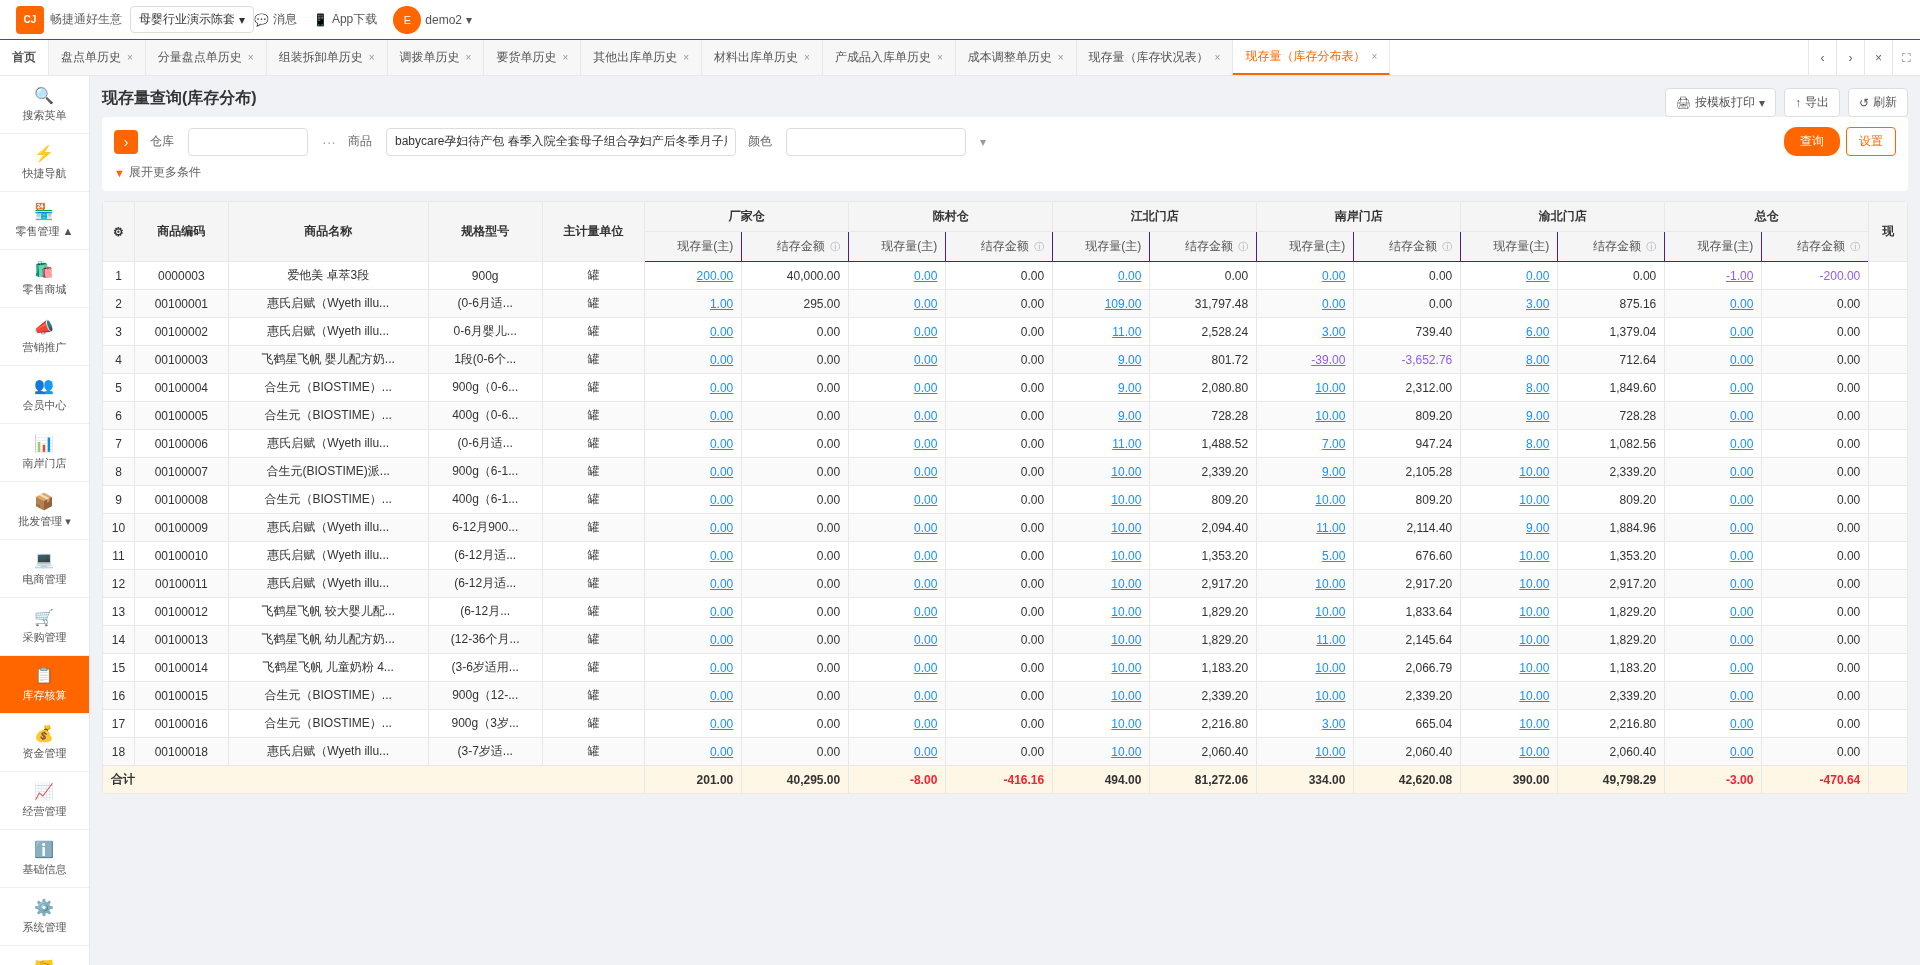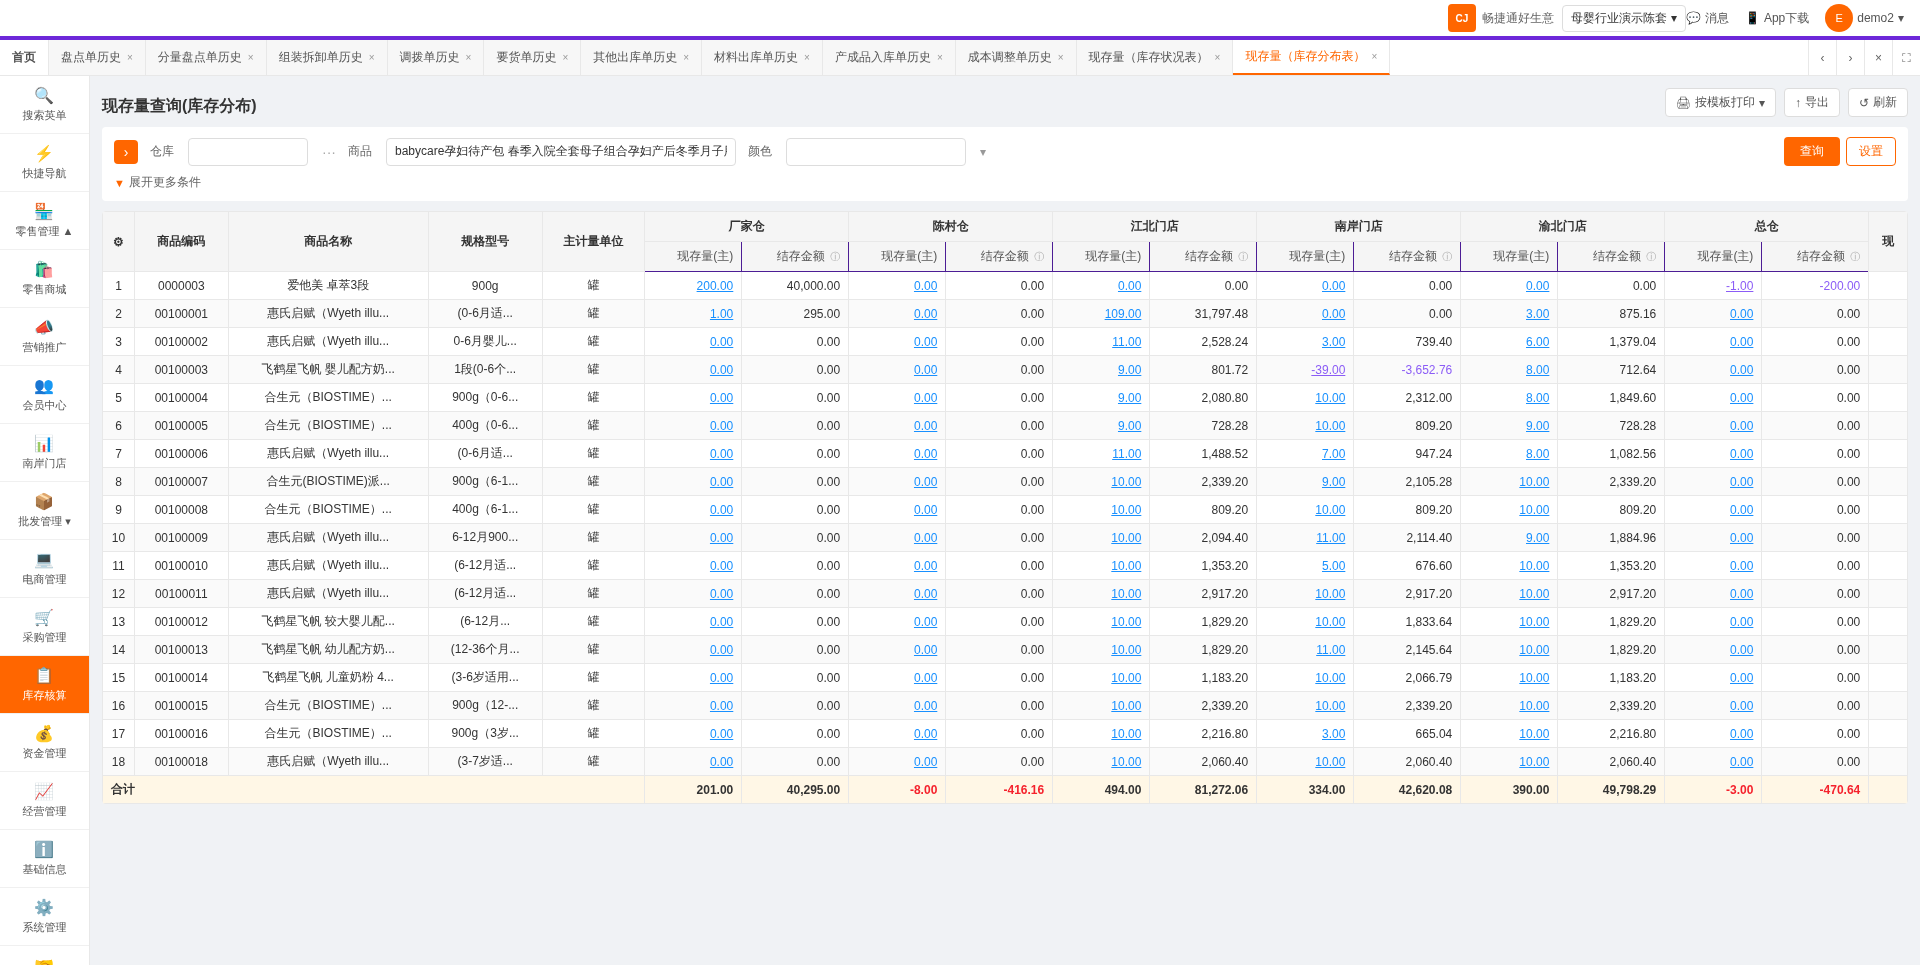--- a/index.html
+++ b/index.html
@@ -4,23 +4,23 @@
   <style>
     * { margin: 0; padding: 0; box-sizing: border-box; }
     body { font-family: 'Microsoft YaHei', Arial, sans-serif; font-size: 12px; background: #f0f2f5; color: #333; overflow: hidden; }
 
     
     .top-bar {
       height: 40px;
       background: #fff;
       display: flex;
       align-items: center;
-      justify-content: flex-end;
+      justify-content: flex-start;
       padding: 0 16px;
-      border-bottom: 4px solid #6d28d9;
+      border-bottom: 1px solid #6d28d9;
       position: fixed;
       top: 0; left: 0; right: 0;
       z-index: 100;
     }
     .top-bar-left { display: flex; align-items: center; gap: 8px; }
     .logo-area { display: flex; align-items: center; gap: 6px; }
     .logo-icon { width: 28px; height: 28px; background: #ff6600; border-radius: 4px; display: flex; align-items: center; justify-content: center; color: #fff; font-size: 10px; font-weight: bold; }
     .logo-text { font-size: 12px; color: #666; }
     .store-selector { display: flex; align-items: center; gap: 4px; padding: 4px 8px; border: 1px solid #ddd; border-radius: 4px; cursor: pointer; color: #333; font-size: 12px; background: #fff; }
     .top-bar-right { display: flex; align-items: center; gap: 16px; }
@@ -84,23 +84,23 @@
       margin-top: 76px;
       margin-left: 90px;
       padding: 12px;
       min-height: calc(100vh - 76px);
       background: #f0f2f5;
     }
 
     
     .page-header {
       display: flex;
-      align-items: flex-end;
+      align-items: flex-start;
       justify-content: space-between;
-      margin-bottom: 10px;
+      margin-bottom: 0;
     }
     .page-title { font-size: 16px; font-weight: bold; color: #333; }
     .page-actions { display: flex; gap: 8px; align-items: center; }
     .btn-action {
       display: flex; align-items: center; gap: 4px;
       padding: 5px 10px;
       border: 1px solid #ddd;
       border-radius: 4px;
       background: #fff;
       cursor: pointer;
@@ -135,21 +135,21 @@
       color: #fff;
       border: none;
       border-radius: 4px;
       width: 24px; height: 24px;
       cursor: pointer;
       display: flex; align-items: center; justify-content: center;
       font-size: 14px;
     }
     .btn-query {
       background: #ff6600; color: #fff;
-      border: none; border-radius: 4px;
+      border: none; border-radius: 13px;
       padding: 5px 16px;
       cursor: pointer; font-size: 12px;
     }
     .btn-settings {
       background: #fff; color: #ff6600;
       border: 1px solid #ff6600; border-radius: 4px;
       padding: 5px 12px;
       cursor: pointer; font-size: 12px;
     }
     .filter-dots { color: #aaa; font-size: 14px; cursor: pointer; }

